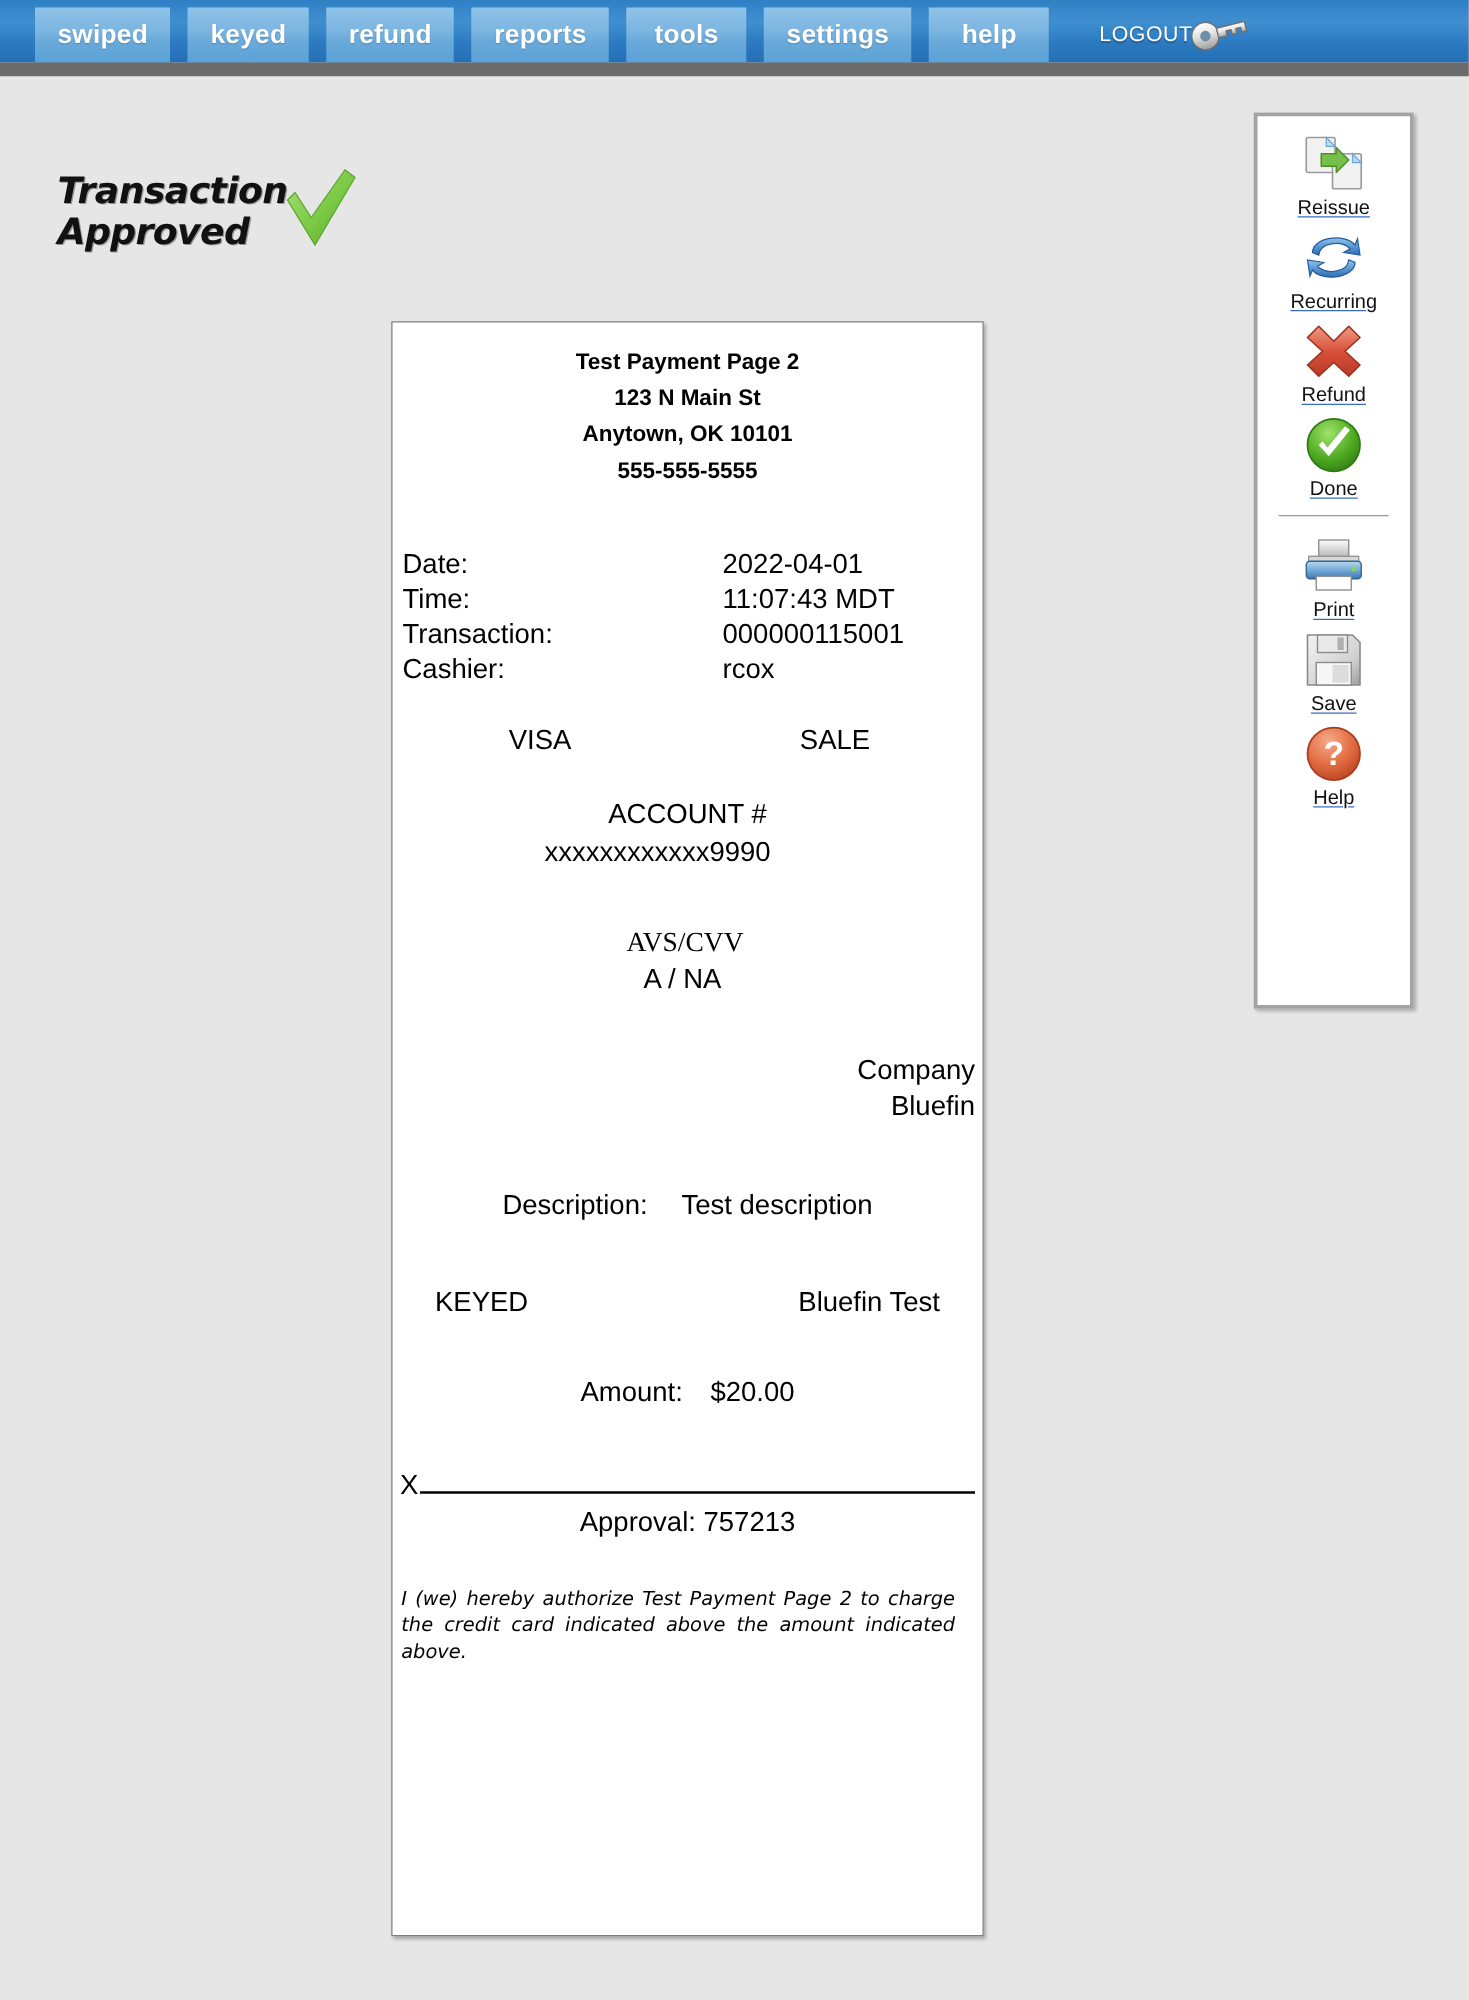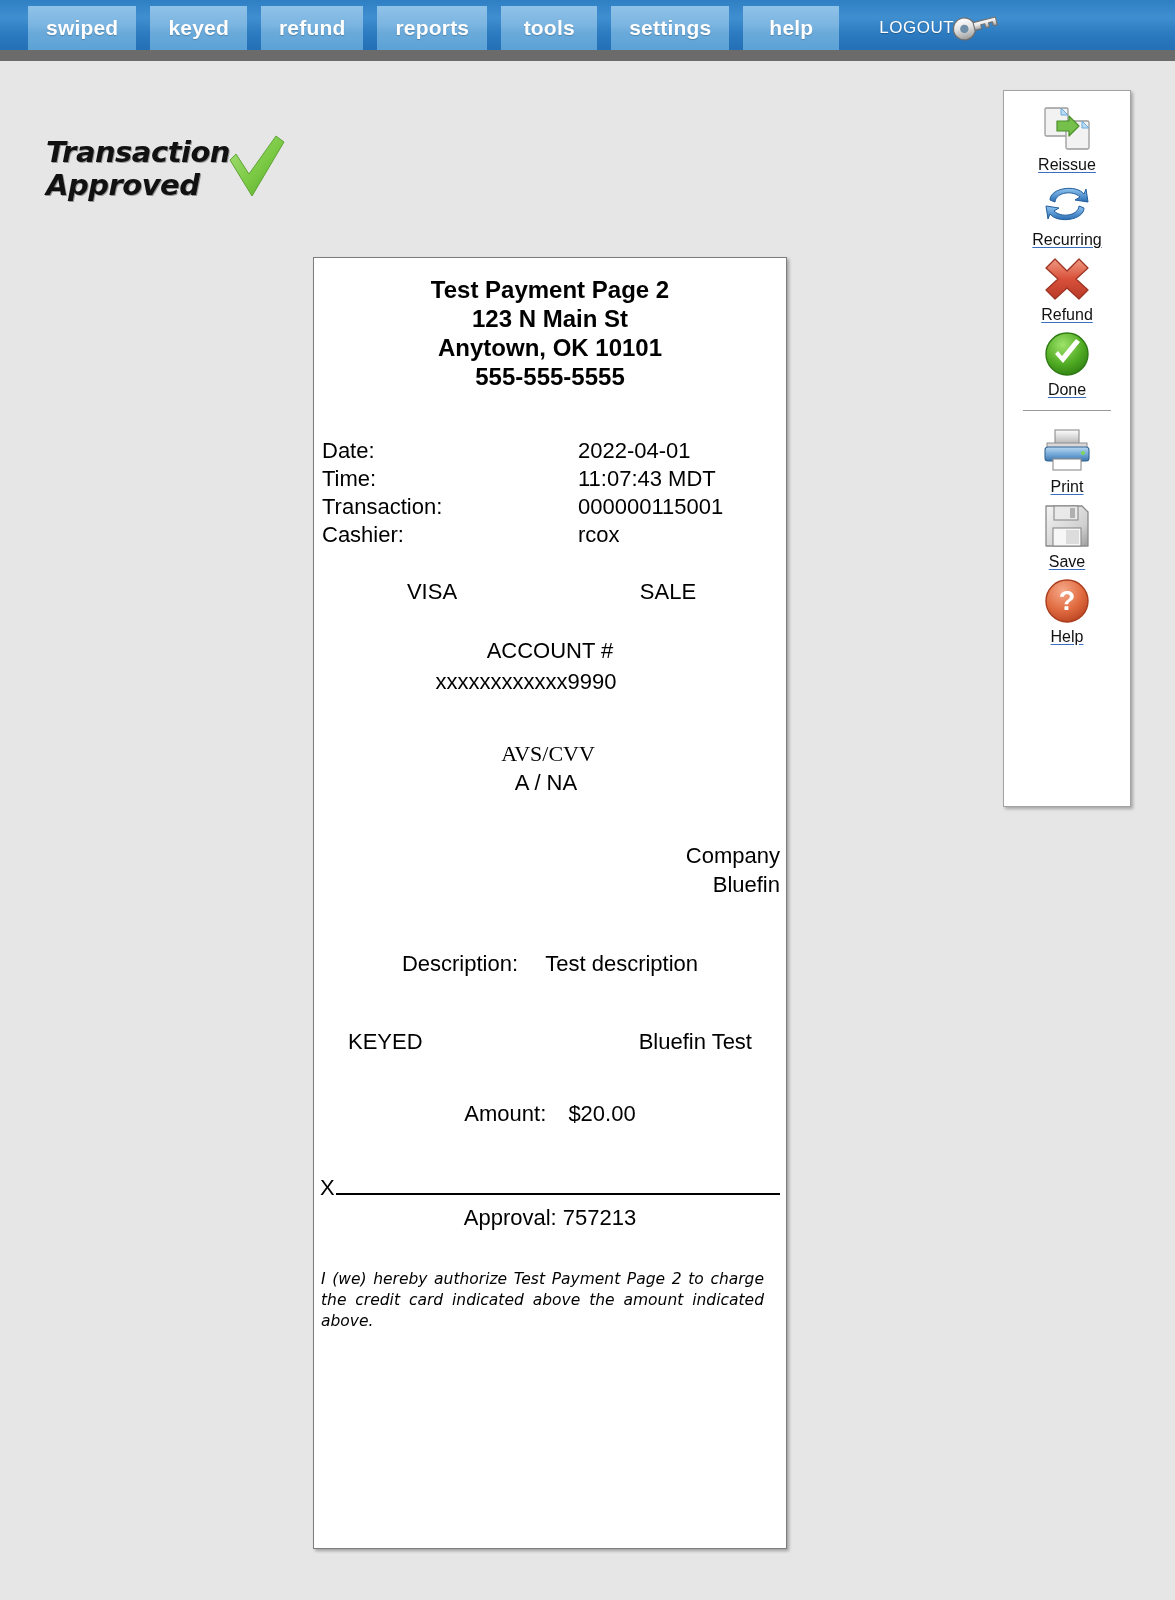--- a/index.html
+++ b/index.html
@@ -95,21 +95,21 @@
     background: #ffffff;
     border: 1px solid #7d7d7d;
     box-shadow: 2px 2px 3px rgba(0,0,0,.30);
     font-size: 22px;
     color: #000;
     overflow: hidden;
   }
   #receipt-head {
     text-align: center;
     font-weight: bold;
-    font-size: 24px;
+    font-size: 18px;
     line-height: 29px;
     padding-top: 17px;
   }
   .kv-table {
     margin-top: 46px;
     padding-left: 8px;
     font-size: 22px;
     line-height: 28px;
   }
   .kv-row { display: flex; }
@@ -182,21 +182,21 @@
     font-style: italic;
   }
 
   
   #sidepanel {
     position: absolute;
     left: 1003px; top: 90px;
     width: 128px;
     height: 717px;
     background: #ffffff;
-    border: 1px solid #a3a3a3;
+    border: 3px solid #a3a3a3;
     box-shadow: 2px 2px 3px rgba(0,0,0,.28);
     padding-top: 10px;
   }
   .side-item {
     width: 100%;
     display: flex;
     flex-direction: column;
     align-items: center;
     cursor: pointer;
     margin-bottom: 2px;

